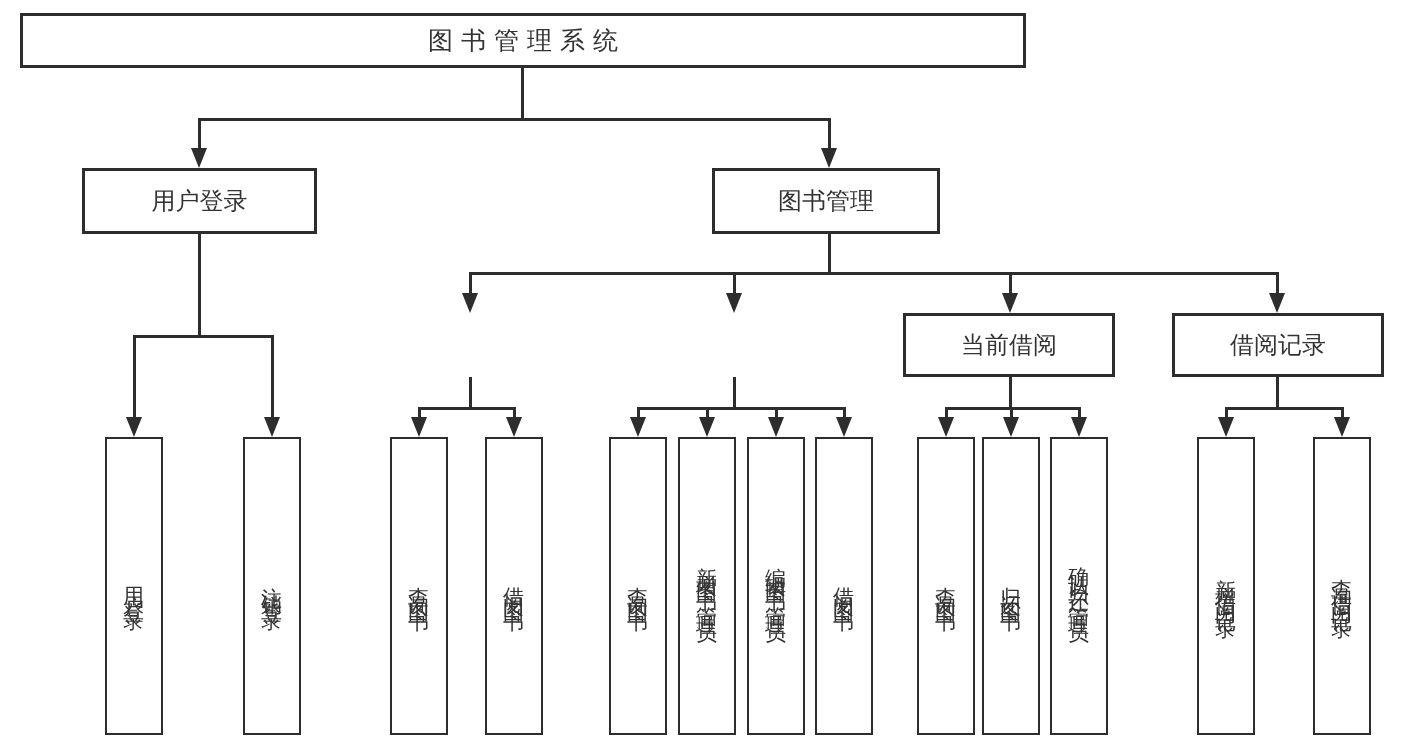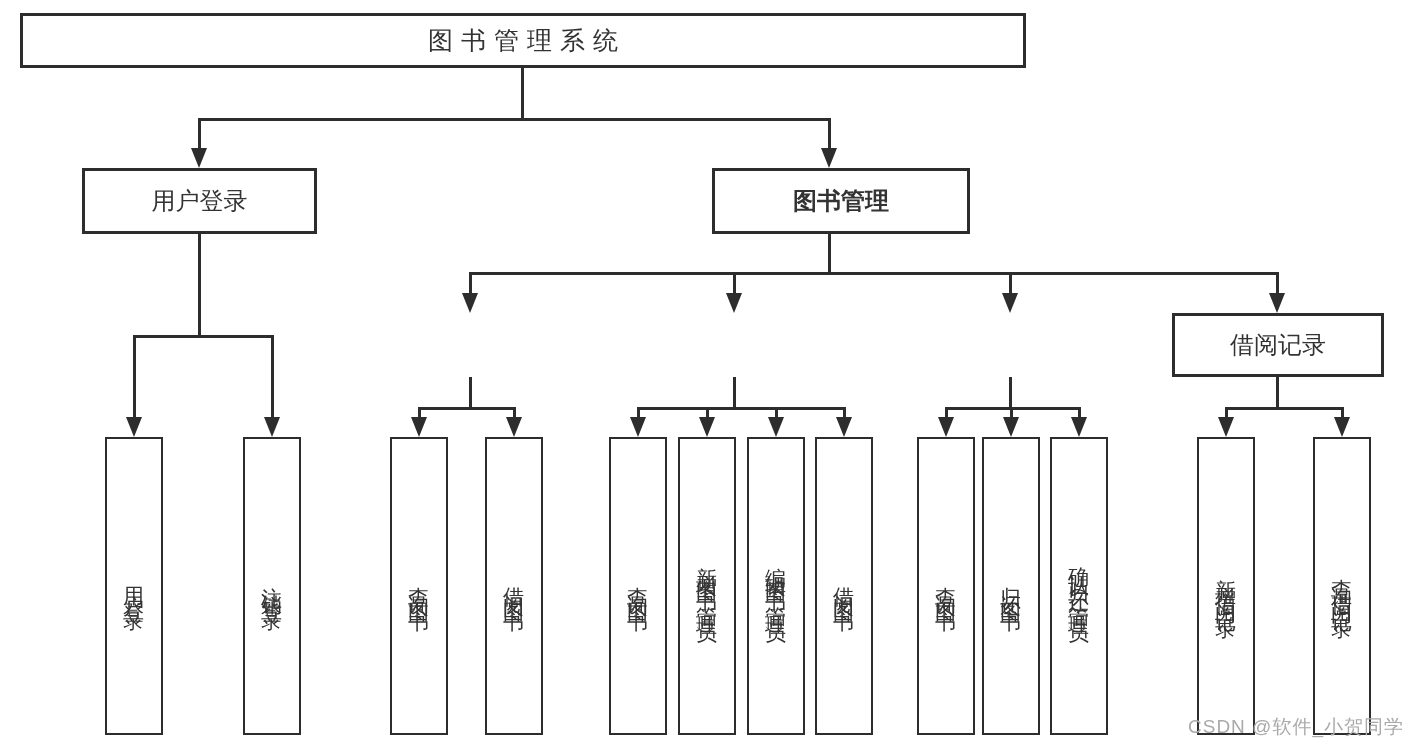--- a/index.html
+++ b/index.html
@@ -25,21 +25,21 @@
     text-align: center;
   }
 
   .root {
     left: 20px; top: 13px; width: 1006px; height: 55px;
     font-size: 25px; letter-spacing: 8px; padding-left: 8px;
   }
 
   .l2 { top: 168px; height: 66px; font-size: 24px; }
   .l2.user  { left: 82px;  width: 235px; }
-  .l2.mgmt  { left: 712px; width: 258px; font-weight: bold; }
+  .l2.mgmt  { left: 712px; width: 228px; }
 
   .l3 { top: 313px; width: 212px; height: 64px; font-size: 24px; }
 
   .leaf {
     top: 437px; width: 58px; height: 298px;
     border-width: 2px;
   }
   .vtext {
     writing-mode: vertical-rl;
     text-orientation: mixed;
@@ -76,20 +76,23 @@
     <span>图书管理系统</span>
   </div>
 
   <div class="box l2 user">
     <span>用户登录</span>
   </div>
   <div class="box l2 mgmt">
     <span>图书管理</span>
   </div>
 
+  <div class="box l3" style="left:903px">
+    <span>当前借阅</span>
+  </div>
   <div class="box l3" style="left:1172px">
     <span>借阅记录</span>
   </div>
 
   <div class="box leaf" style="left:105px">
     <span class="vtext">用户登录</span>
   </div>
   <div class="box leaf" style="left:243px">
     <span class="vtext">注销登录</span>
   </div>
@@ -124,21 +127,20 @@
     <span class="vtext">确认归还（管理员）</span>
   </div>
 
   <div class="box leaf" style="left:1197px">
     <span class="vtext">新增借阅记录</span>
   </div>
   <div class="box leaf" style="left:1313px">
     <span class="vtext">查询借阅记录</span>
   </div>
 
-  <div class="watermark">CSDN @软件_小贺同学</div>
 
 <div class="vline" style="left: 521px; top: 68px; width: 3px; height: 50px; background: rgb(45, 45, 45);"></div>
     <div class="vline" style="left: 198px; top: 118px; width: 3px; height: 34px; background: rgb(45, 45, 45);"></div>
     <div class="vline" style="left: 828px; top: 118px; width: 3px; height: 34px; background: rgb(45, 45, 45);"></div>
     <div class="vline" style="left: 198px; top: 233px; width: 3px; height: 102px; background: rgb(45, 45, 45);"></div>
     <div class="vline" style="left: 828px; top: 233px; width: 3px; height: 39px; background: rgb(45, 45, 45);"></div>
     <div class="vline" style="left: 133px; top: 335px; width: 3px; height: 86px; background: rgb(45, 45, 45);"></div>
     <div class="vline" style="left: 271px; top: 335px; width: 3px; height: 86px; background: rgb(45, 45, 45);"></div>
     <div class="vline" style="left: 469px; top: 272px; width: 3px; height: 25px; background: rgb(45, 45, 45);"></div>
     <div class="vline" style="left: 733px; top: 272px; width: 3px; height: 25px; background: rgb(45, 45, 45);"></div>

